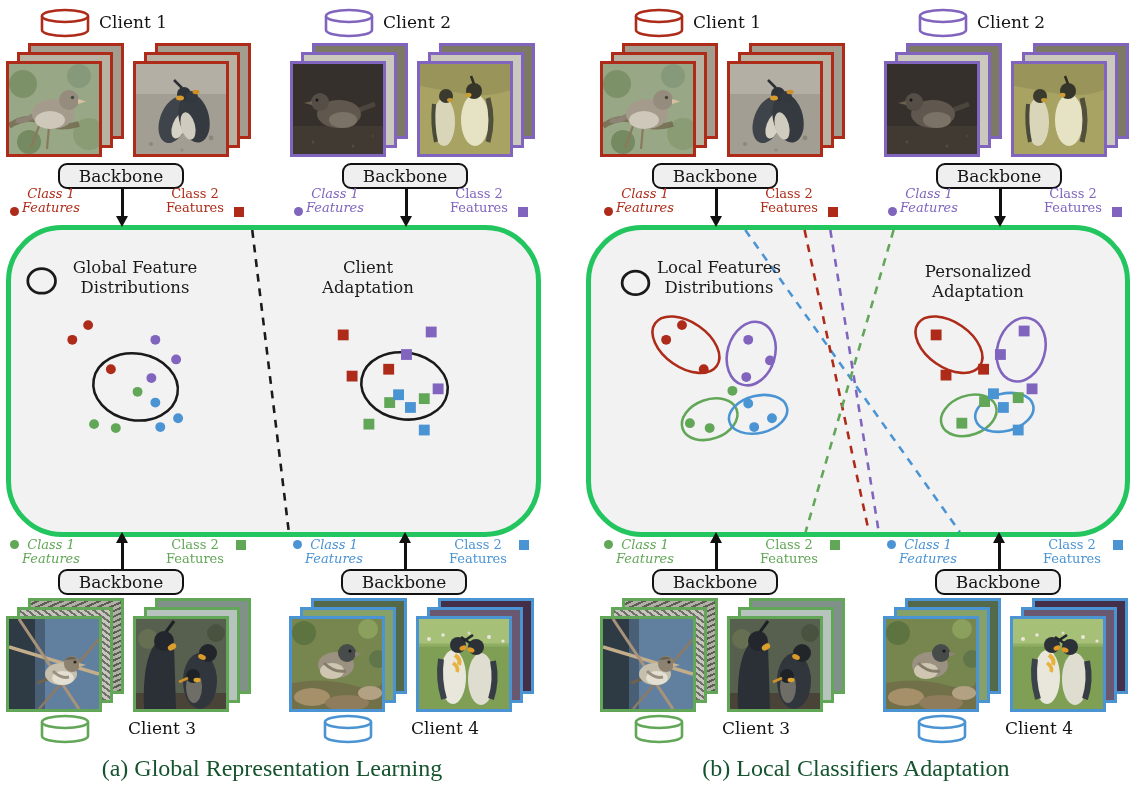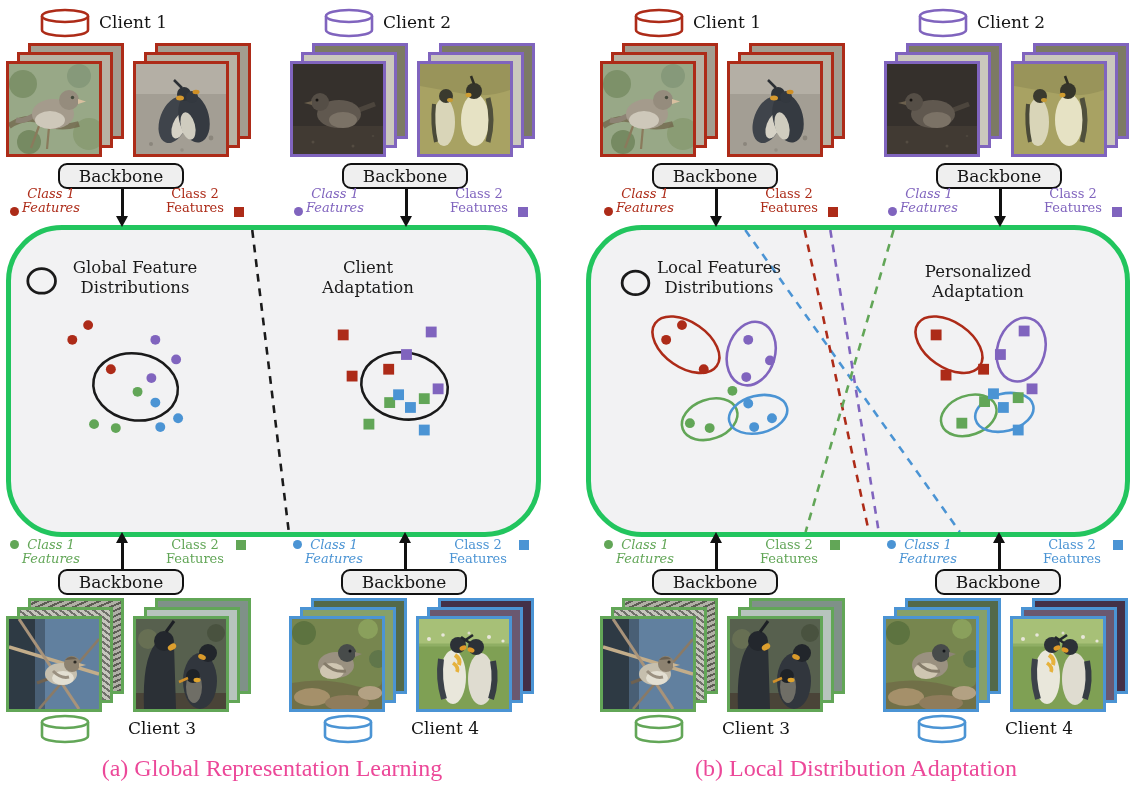--- a/index.html
+++ b/index.html
@@ -60,21 +60,21 @@
   .clabel{position:absolute;width:86px;text-align:center;font-size:13px;line-height:14px;color:var(--c);}
   .top .clabel{top:179px;} .bot .clabel{top:0;}
   .cl1{left:2px;font-style:italic;} .cl2{left:146px;}
   .mk{position:absolute;background:var(--c);}
   .dotmk{width:9px;height:9px;border-radius:50%;}
   .sqmk{width:10px;height:10px;}
   .top .cl1 .dotmk{left:2px;top:20px;}  .top .cl2 .sqmk{right:-6px;top:20px;}
   .bot .cl1 .dotmk{left:2px;top:2px;}   .bot .cl2 .sqmk{right:-8px;top:2px;}
 
   .caption{position:absolute;top:755px;text-align:center;font-family:"Liberation Serif",serif;
-           font-size:24px;color:#ec4899;}
+           font-size:24px;color:#14532d;}
   #cap-a{left:6px;width:532px;} #cap-b{left:586px;width:540px;}
   .defs{position:absolute;width:0;height:0;overflow:hidden;}
 </style>
 </head>
 <body>
 
 <svg class="defs" xmlns="http://www.w3.org/2000/svg">
   <symbol id="b1" viewBox="0 0 90 90">
     <rect width="90" height="90" fill="#98a887"></rect>
     <circle cx="14" cy="20" r="14" fill="#7d9169"></circle>
@@ -532,14 +532,14 @@
       </div>
     <div class="cyl">
         <svg style="color:var(--c)">
           <use href="#cylsym"></use>
         </svg>
       </div>
     <div class="cname">Client 4</div>
   </div>
 
   <div class="caption" id="cap-a">(a) Global Representation Learning</div>
-  <div class="caption" id="cap-b">(b) Local Distribution Adaptation</div>
+  <div class="caption" id="cap-b">(b) Local Classifiers Adaptation</div>
 </div>
 
 </body></html>

